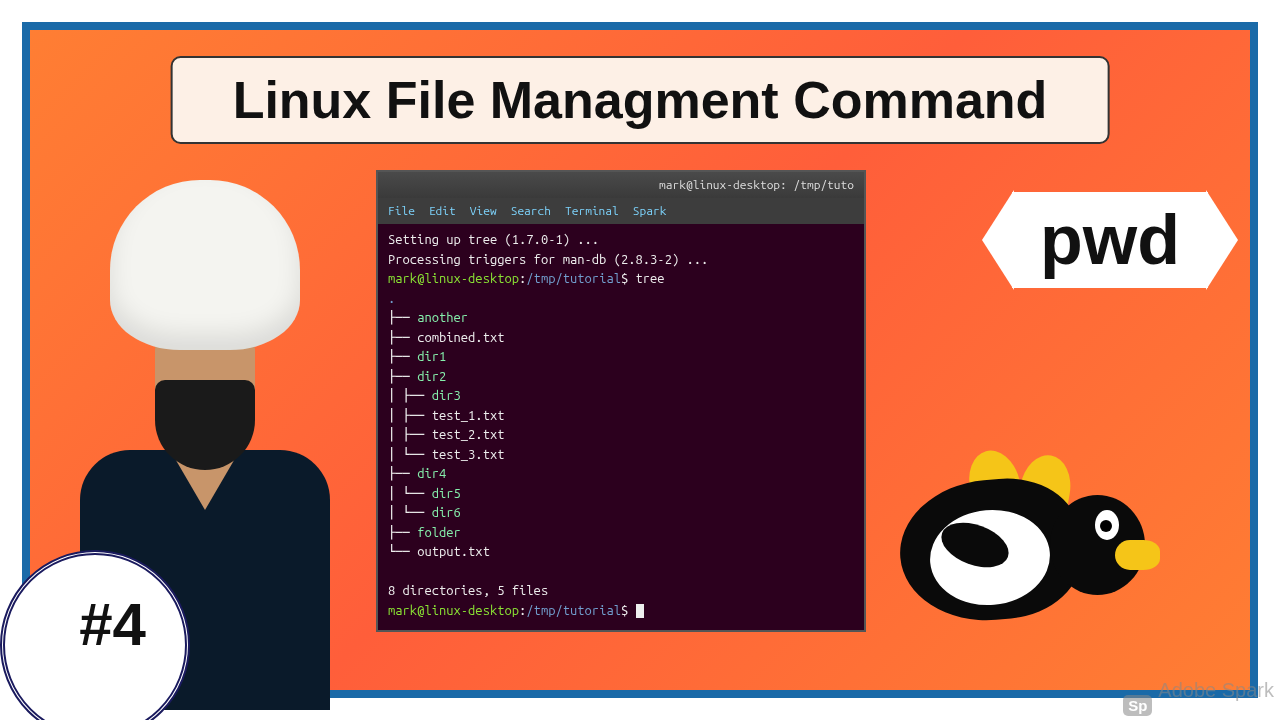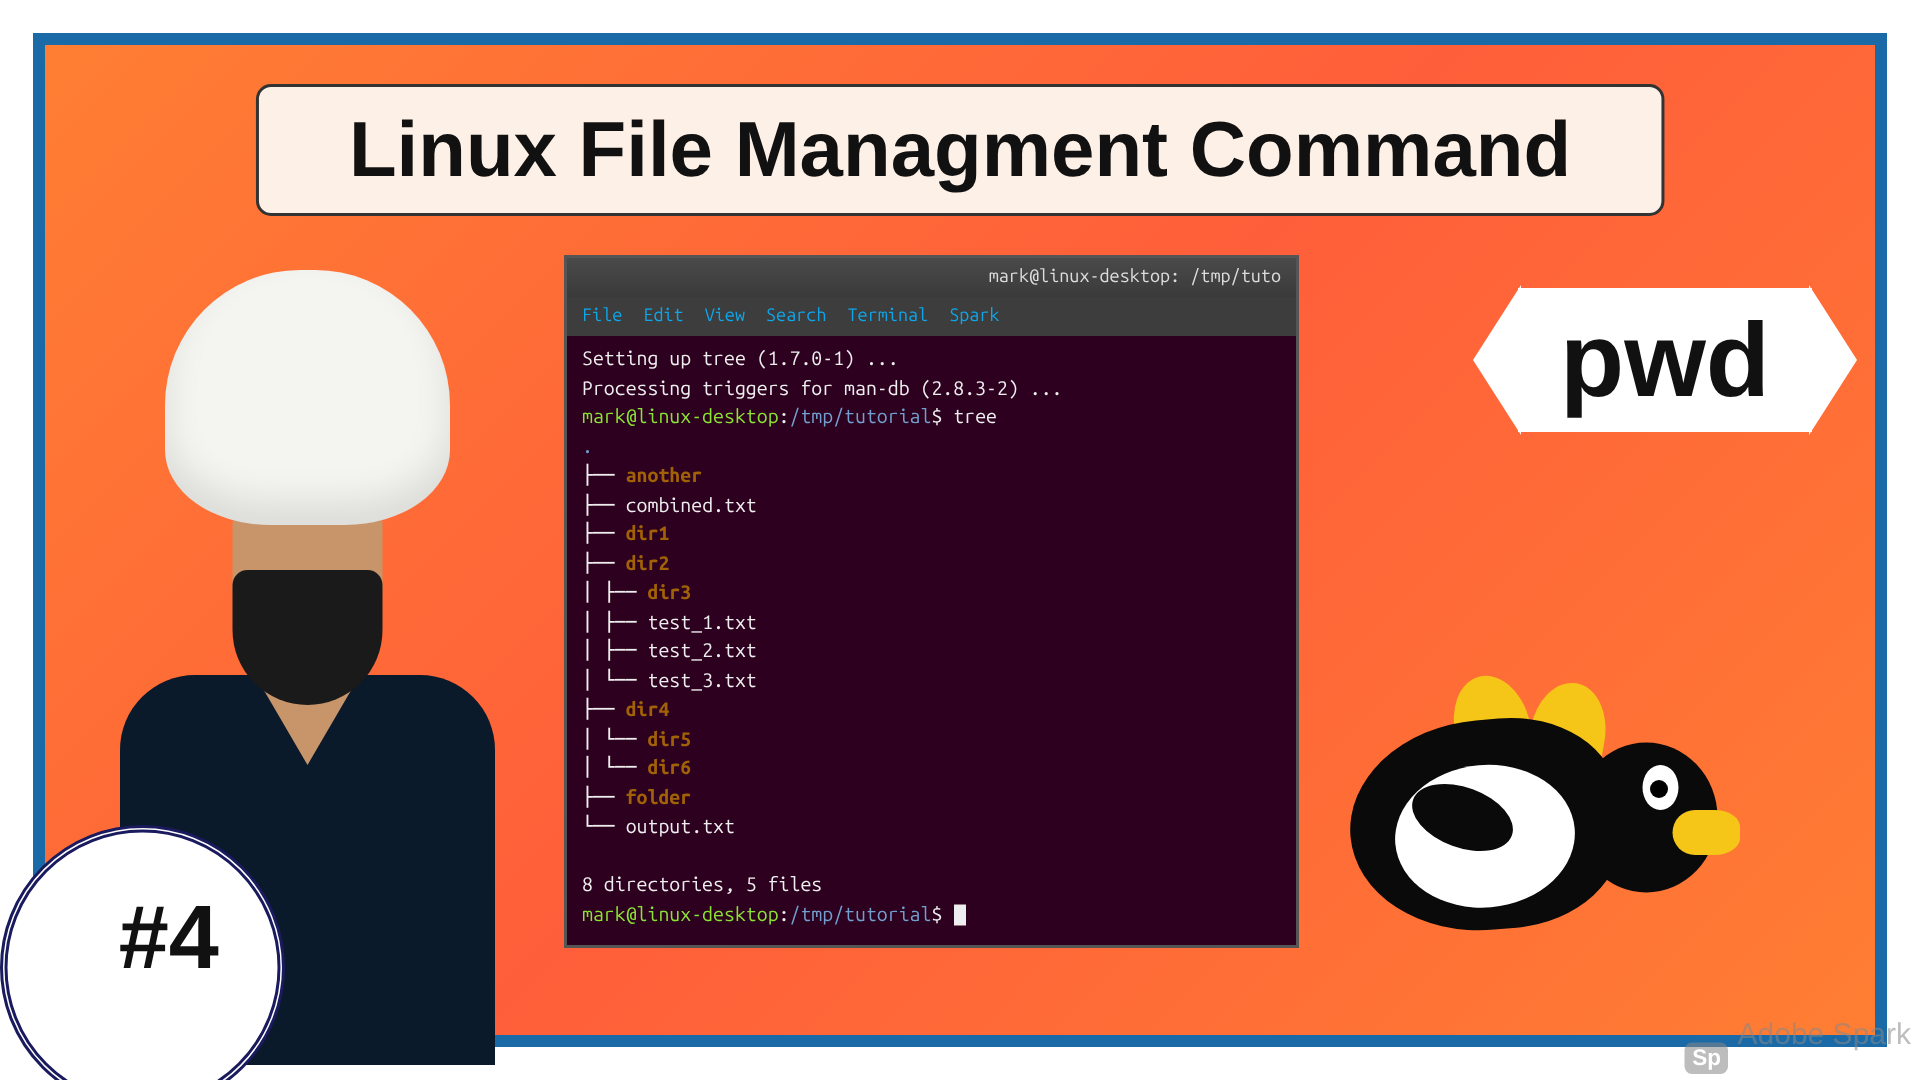--- a/index.html
+++ b/index.html
@@ -82,35 +82,35 @@
 }
 .terminal-titlebar {
   background: linear-gradient(#4a4a4a, #3a3a3a);
   color: #ddd;
   text-align: right;
   padding: 4px 10px;
   font-size: 12px;
 }
 .terminal-menubar {
   background: #3d3d3d;
-  color: #0ea5e9;
+  color: #7dd3fc;
   padding: 4px 10px;
   display: flex;
   gap: 14px;
   font-size: 12px;
 }
 .terminal-menubar span { cursor: pointer; }
 .terminal-content {
   padding: 6px 10px 10px 10px;
   color: #eee;
 }
 .prompt-user { color: #8ae234; }
 .prompt-path { color: #729fcf; }
 .prompt-white { color: #eee; }
-.tree-dir { color: #a16207; font-weight: bold; }
+.tree-dir { color: #86efac; font-weight: normal; }
 .tree-branch { color: #eee; }
 .cursor-block {
   display: inline-block;
   width: 8px;
   height: 14px;
   background: #eee;
   vertical-align: middle;
 }
 .episode-badge {
   position: absolute;

